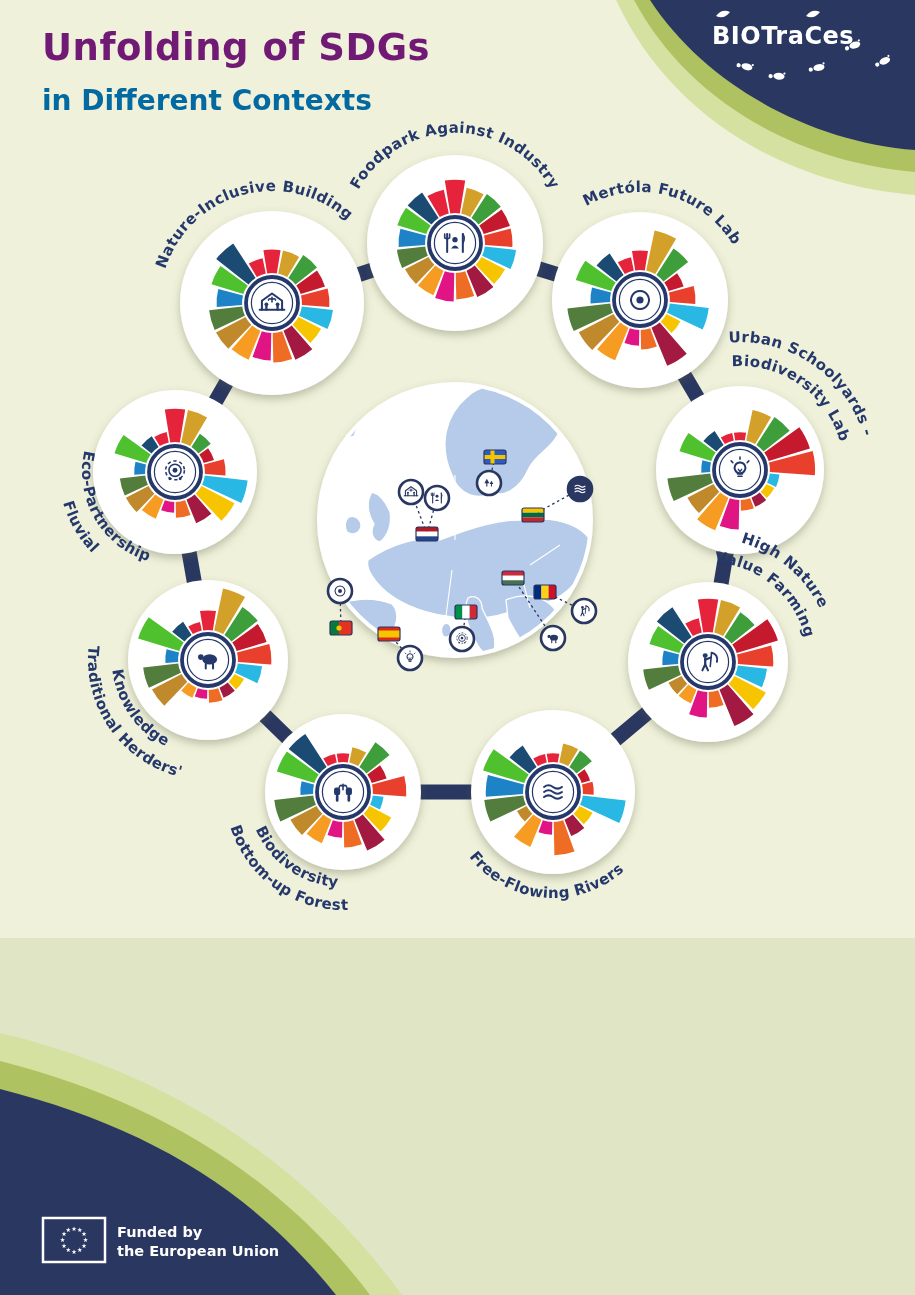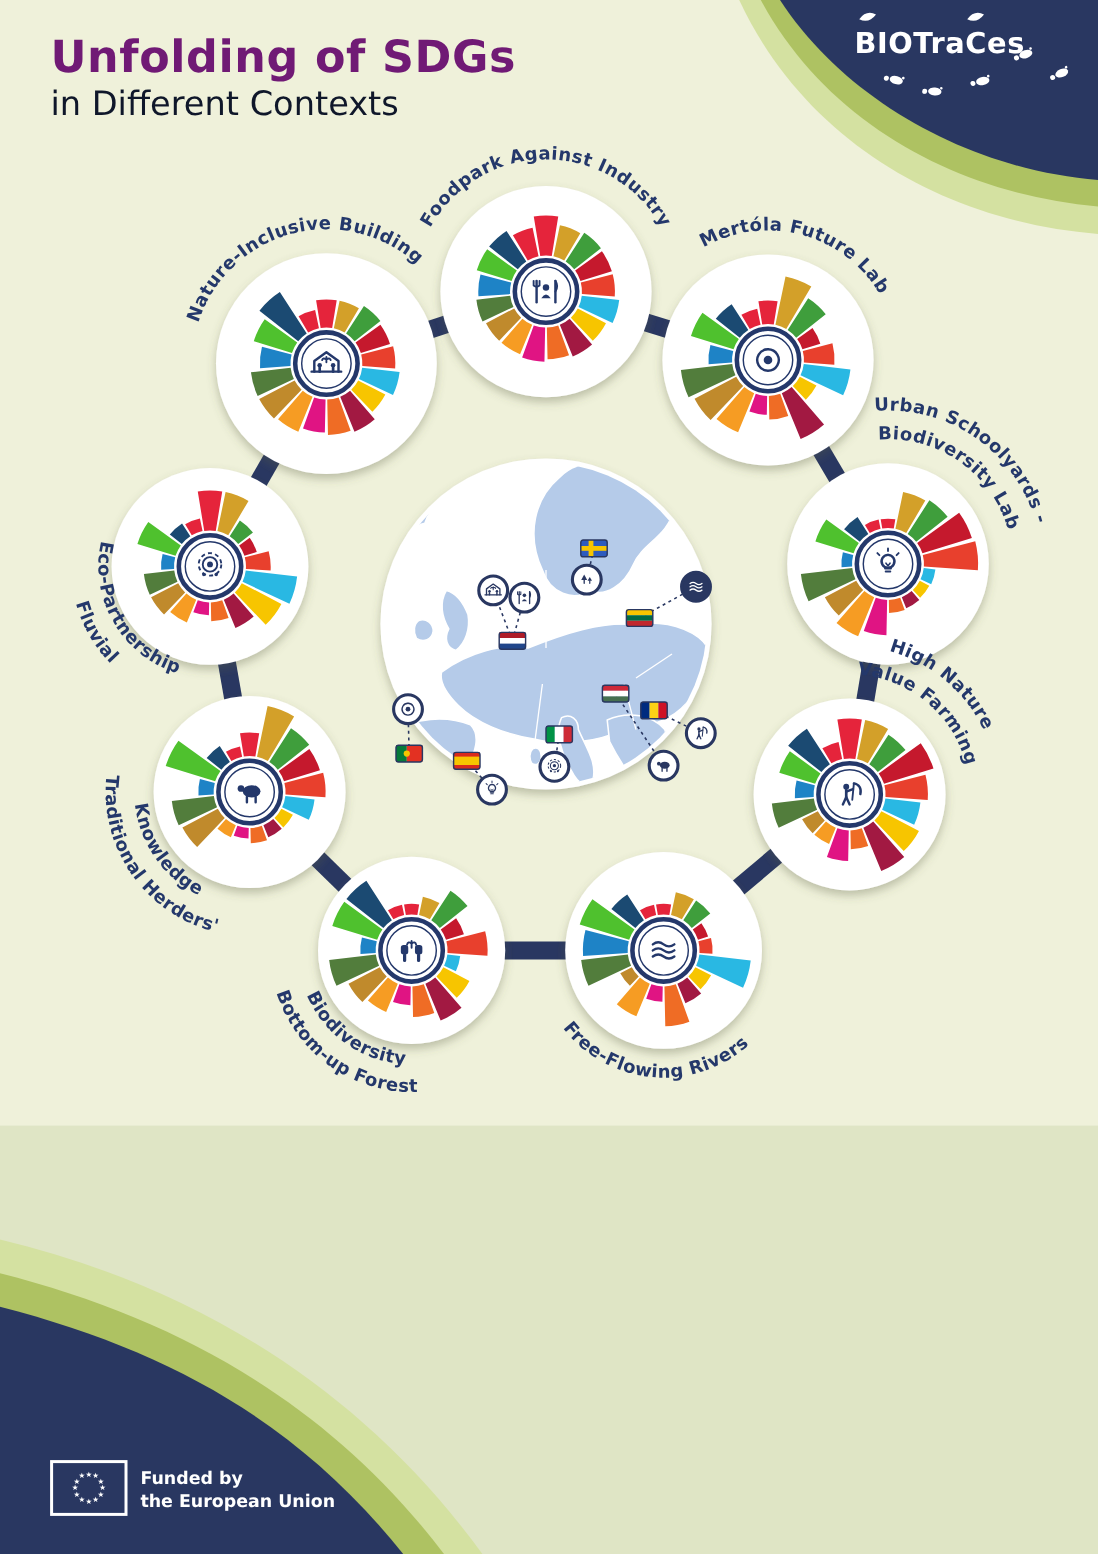--- a/index.html
+++ b/index.html
@@ -5,21 +5,21 @@
   html,body{margin:0;padding:0;background:#9aa06a;}
   .poster{
     position:relative;width:915px;height:1295px;margin:0 auto;
     background:#eff1da;overflow:hidden;
     font-family:"DejaVu Sans","Liberation Sans",sans-serif;color:#24386b;
   }
   svg{display:block;}
   svg text{font-family:"DejaVu Sans","Liberation Sans",sans-serif;}
   
   .title-bold{position:absolute;left:42px;top:26px;font-size:37px;font-weight:bold;color:#701a75;letter-spacing:.5px;}
-  .title-light{position:absolute;left:42px;top:70px;font-size:28px;font-weight:400;color:#0f172a;}
+  .title-light{position:absolute;left:42px;top:84px;font-size:28px;font-weight:700;color:#0369a1;}
   .subtitle{position:absolute;left:43px;top:116px;font-size:13.5px;line-height:19px;color:#24386b;}
   
   .legend-band{position:absolute;left:0;top:938px;width:915px;height:357px;background:#dfe5c5;}
   .layer-ring{position:absolute;left:0;top:0;z-index:3;pointer-events:none;}
   .corner-tr{position:absolute;right:0;top:0;z-index:4;}
   .corner-bl{position:absolute;left:0;bottom:0;z-index:5;}
 </style>
 </head>
 <body>
 

